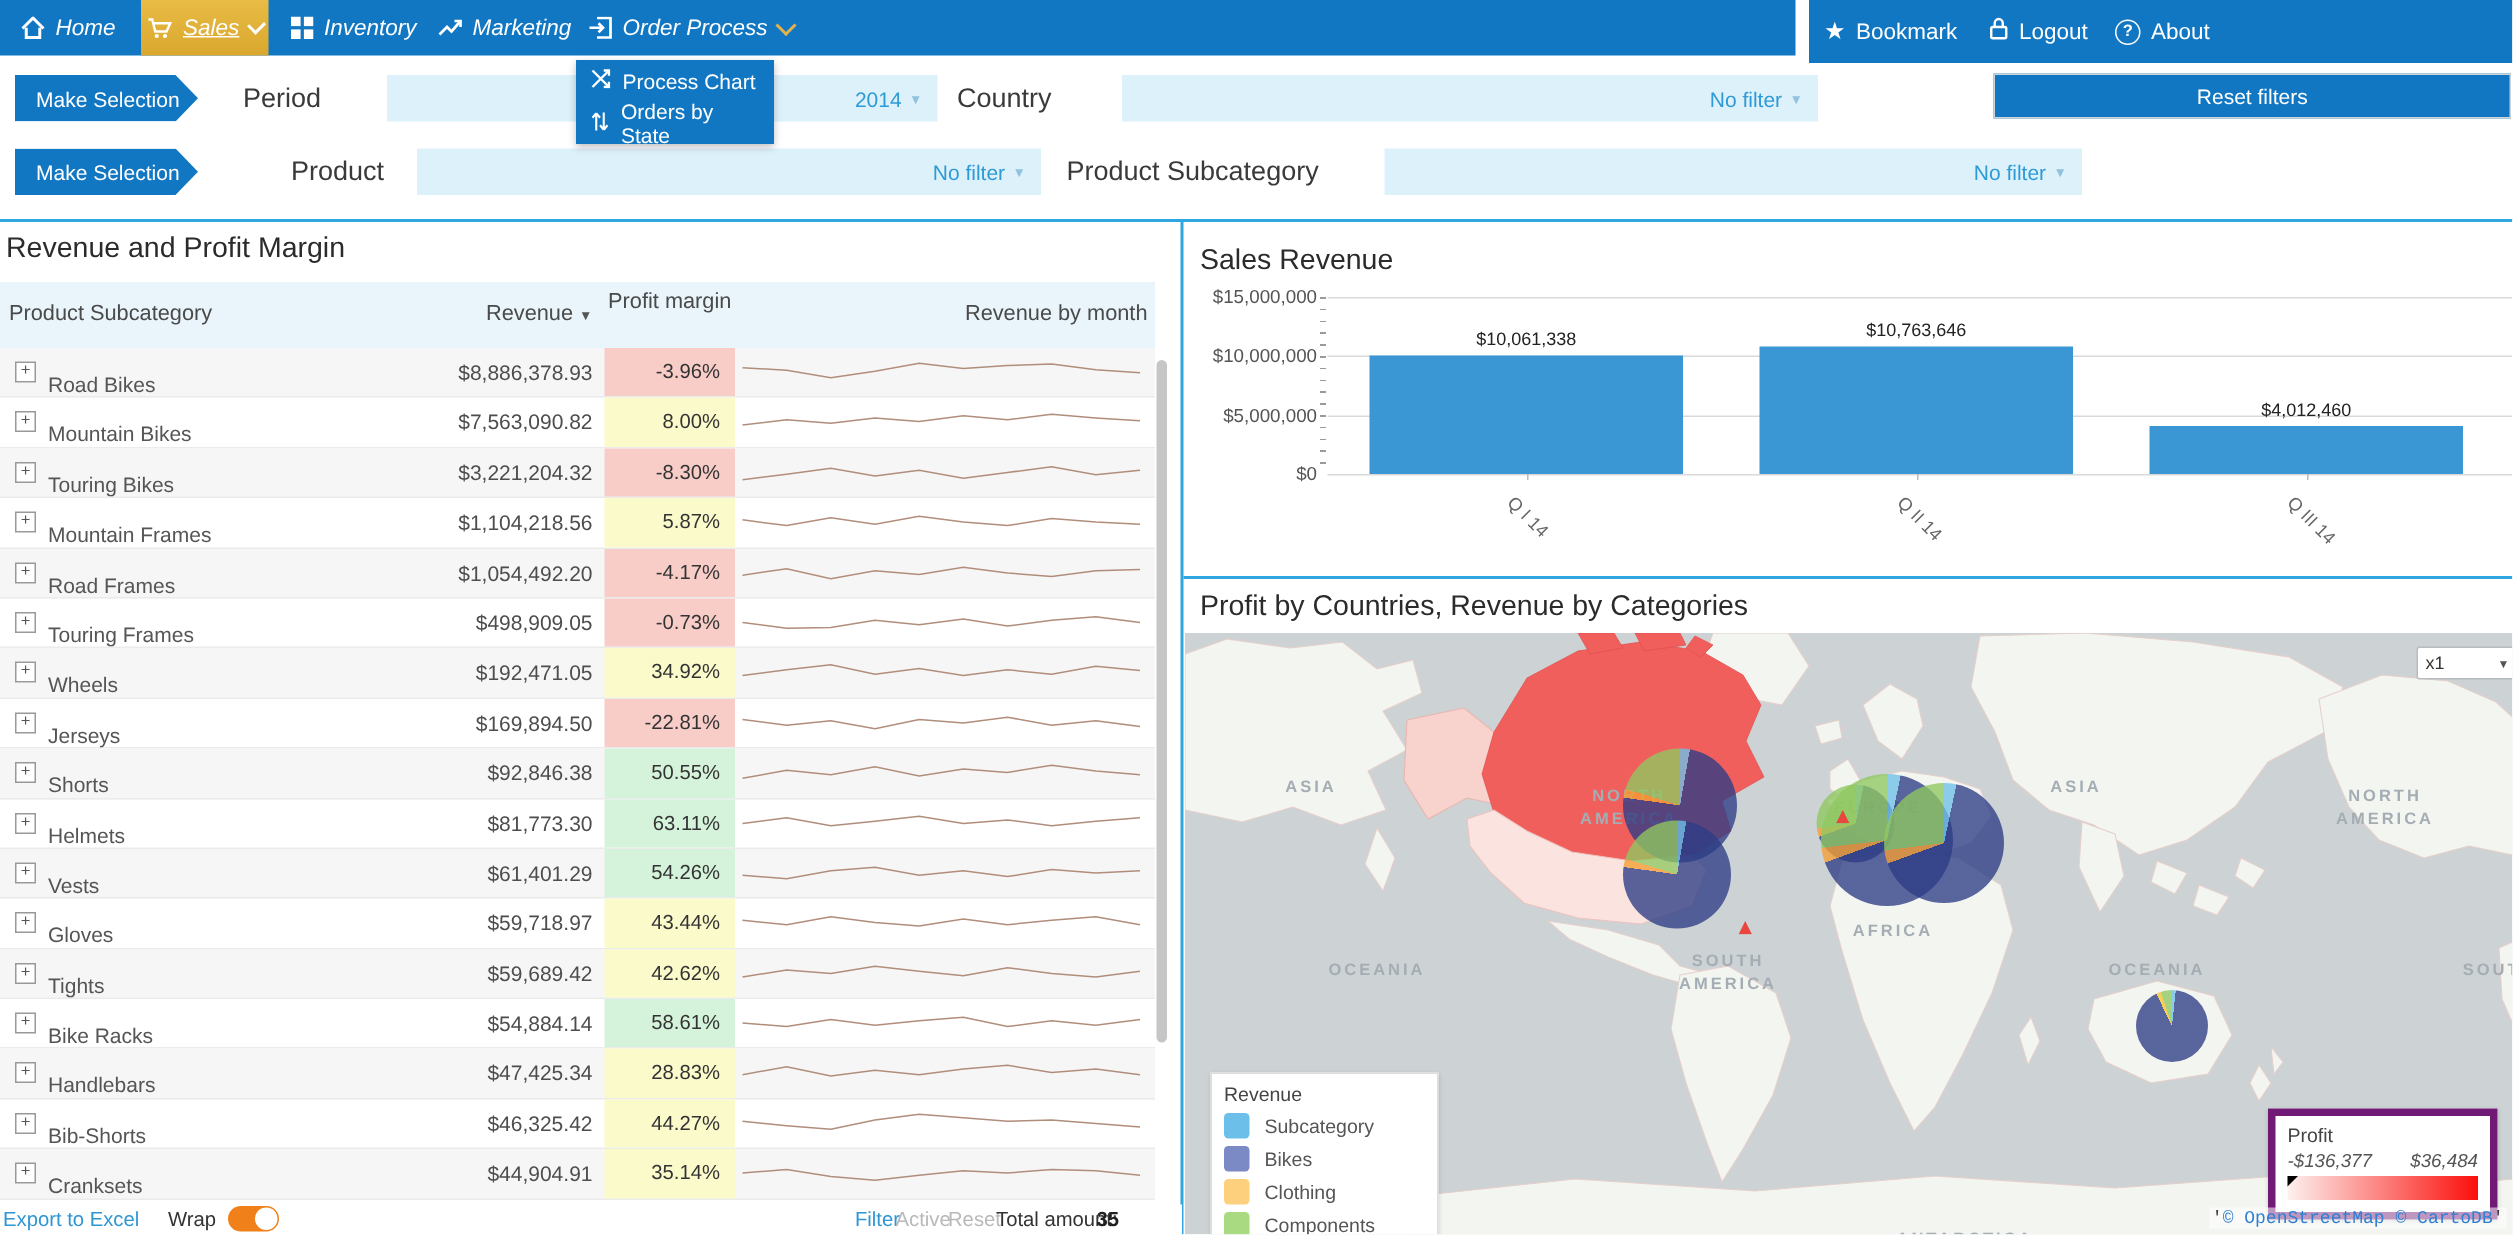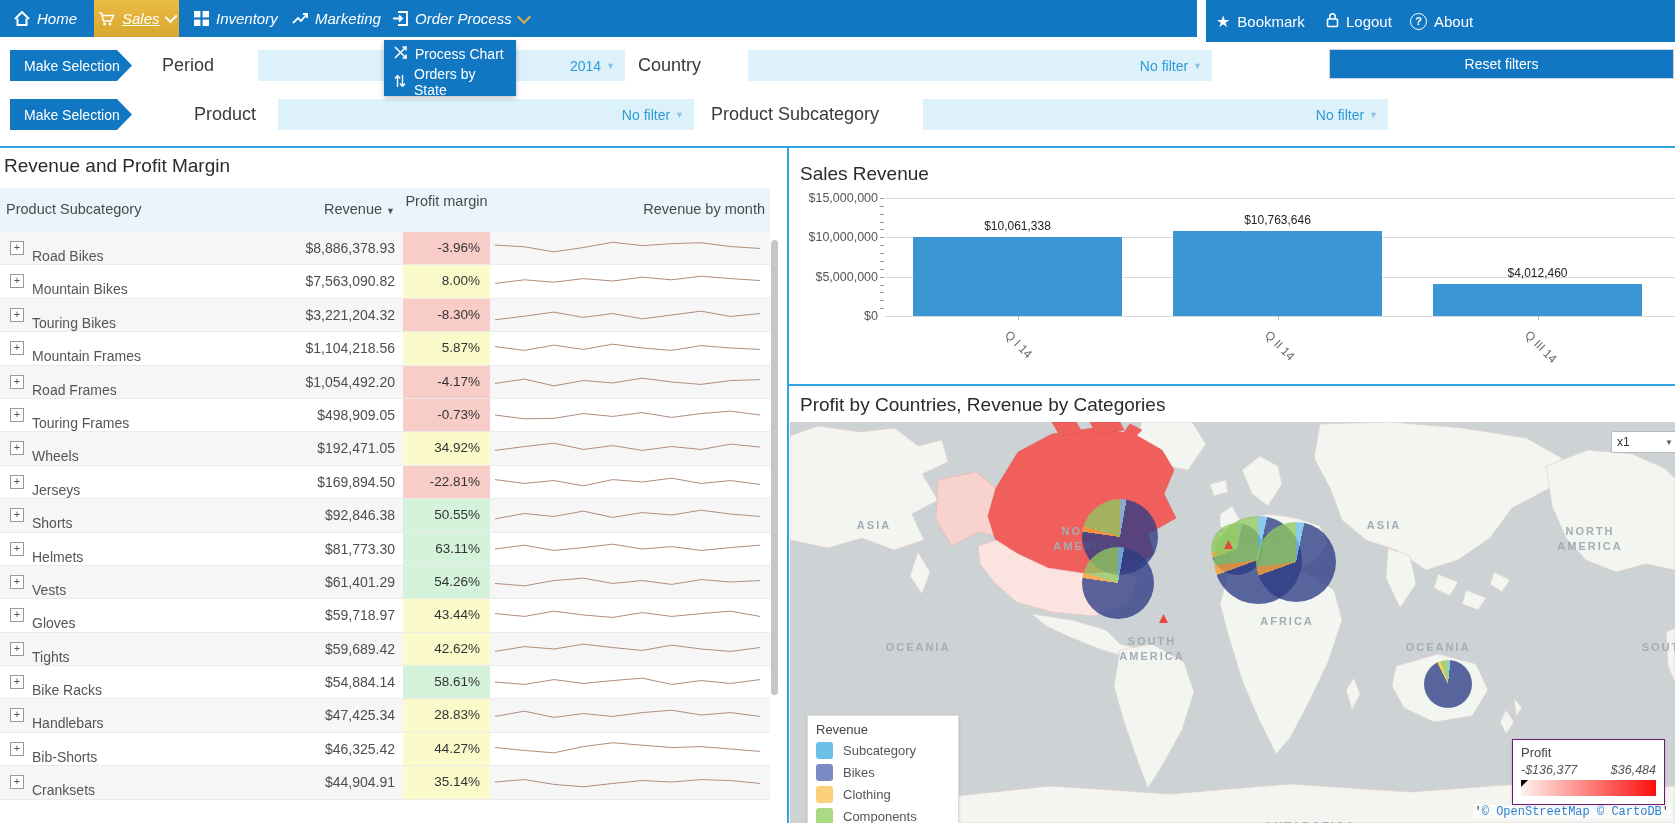--- a/index.html
+++ b/index.html
@@ -71,21 +71,21 @@
   
   #map{position:absolute;left:790px;top:422px;width:885px;height:401px;background:#cdd2d5;overflow:hidden;cursor:grab;}
   .map-label{position:absolute;transform:translateX(-50%);text-align:center;color:#a3adb3;
              font-size:11px;font-weight:bold;letter-spacing:2px;white-space:pre-line;line-height:15px;}
   .pie{position:absolute;border-radius:50%;opacity:.78;cursor:pointer;}
   .mk{position:absolute;width:9px;height:9px;background:#e8463f;clip-path:polygon(50% 0,100% 100%,0 100%);}
   .legend{position:absolute;left:17px;top:293px;width:152px;background:#fff;border:1px solid #dcdcdc;
           box-shadow:0 1px 3px rgba(0,0,0,.15);padding:6px 8px;box-sizing:border-box;font-size:13px;color:#444;}
   .leg-item{display:flex;align-items:center;gap:10px;margin-top:5px;color:#555;}
   .leg-sw{width:17px;height:17px;border-radius:3px;flex:0 0 17px;}
-  .plegend{position:absolute;left:722px;top:317px;width:153px;background:#fff;border:1px solid #701a75;
+  .plegend{position:absolute;left:722px;top:317px;width:153px;background:#fff;border:5px solid #701a75;
            box-shadow:0 1px 3px rgba(0,0,0,.15);padding:5px 8px 8px;box-sizing:border-box;font-size:13px;color:#444;}
   .pl-range{display:flex;justify-content:space-between;font-style:italic;font-size:12.5px;color:#555;margin-top:3px;}
   .pl-bar{position:relative;height:16px;margin-top:3px;background:linear-gradient(90deg,#fdf1ee,#fb0f0b);}
   .pl-bar .tri{position:absolute;left:0;top:0;width:0;height:0;border-top:7px solid #000;border-right:7px solid transparent;}
   .attrib{position:absolute;right:4px;top:383px;font-size:12px;color:#3a3a3a;
           background:rgba(255,255,255,.55);padding:0 2px;font-family:Liberation Mono, monospace;}
   .attrib a{color:#2f7fd2;text-decoration:none;cursor:pointer;}
   .zoomsel{position:absolute;left:821px;top:9px;width:56px;height:20px;background:#fff;border:1px solid #b7bcc0;
            border-radius:2px;display:flex;align-items:center;justify-content:space-between;
            padding:0 5px;font-size:12px;color:#333;cursor:pointer;}
@@ -372,20 +372,32 @@
         <span class="r-name">Cranksets</span>
         <span class="r-rev">$44,904.91</span>
         <span class="r-marg m-yellow">35.14%</span>
         <svg class="r-spark">
           <polyline points="5,16 34.44444444444444,13.600000000000001 63.888888888888886,18.4 93.33333333333333,20.8 122.77777777777777,17.44 152.22222222222223,14.56 181.66666666666666,16 211.1111111111111,13.600000000000001 240.55555555555554,14.56 270,17.44" fill="none" stroke="#b18d7b" stroke-width="1"></polyline>
         </svg>
       </div>
     </div>
   <div class="scrollbar"></div>
 
+  <div class="tfoot">
+    <span style="position:absolute;left:2px;top:2px;color:#2f96d4;cursor:pointer">Export to Excel</span>
+    <span style="position:absolute;left:112px;top:2px;color:#333">Wrap</span>
+    <div class="toggle" style="left:152px">
+        <div class="knob"></div>
+      </div>
+    <span style="position:absolute;left:570px;top:2px;color:#2f96d4;cursor:pointer">Filter</span>
+    <span style="position:absolute;left:597px;top:2px;color:#b9b9b9">Active</span>
+    <span style="position:absolute;left:632px;top:2px;color:#b9b9b9">Reset</span>
+    <span style="position:absolute;left:664px;top:2px;color:#333">Total amount:</span>
+    <span style="position:absolute;left:731px;top:2px;color:#222;font-weight:bold">35</span>
+  </div>
 
   <div class="panel-title" style="left:800px;top:163px">Sales Revenue</div>
   <div id="chart">
       <div class="gridline" style="top: 50px;"></div>
       <div class="ytick" style="top: 43px;">$15,000,000</div>
       <div class="gridline" style="top: 89.3333px;"></div>
       <div class="ytick" style="top: 82.3333px;">$10,000,000</div>
       <div class="gridline" style="top: 128.667px;"></div>
       <div class="ytick" style="top: 121.667px;">$5,000,000</div>
       <div class="gridline" style="top: 168px;"></div>
@@ -439,21 +451,21 @@
           <path d="M300,0 L330,0 L334,8 L306,12 Z"></path>
           <path d="M340,2 L352,8 L344,16 L334,10 Z"></path>
       </g>
       <path fill="#fbe4e0" stroke="#eec2bc" stroke-width="0.7" d="M188,124 L206,118 L228,132 L258,146 L298,152 L338,148 L348,158 L338,182 L304,194 L262,190 L226,180 L204,160 L190,142 Z"></path>
     </svg>
     <div id="map-labels">
         <div class="map-label" style="left: 84px; top: 96px;">ASIA</div>
         <div class="map-label" style="left: 296px; top: 102px;">NORTH
 AMERICA</div>
         <div class="map-label" style="left: 462px; top: 110px;">EUROPE</div>
-        <div class="map-label" style="left: 472px; top: 192px; margin-left: 25px;">AFRICA</div>
+        <div class="map-label" style="left: 472px; top: 192px;">AFRICA</div>
         <div class="map-label" style="left: 362px; top: 212px;">SOUTH
 AMERICA</div>
         <div class="map-label" style="left: 128px; top: 218px;">OCEANIA</div>
         <div class="map-label" style="left: 648px; top: 218px;">OCEANIA</div>
         <div class="map-label" style="left: 594px; top: 96px;">ASIA</div>
         <div class="map-label" style="left: 800px; top: 102px;">NORTH
 AMERICA</div>
         <div class="map-label" style="left: 876px; top: 218px;">SOUTH</div>
         <div class="map-label" style="left: 520px; top: 373px; margin-top: 24px;">ANTARCTICA</div>
       </div>

